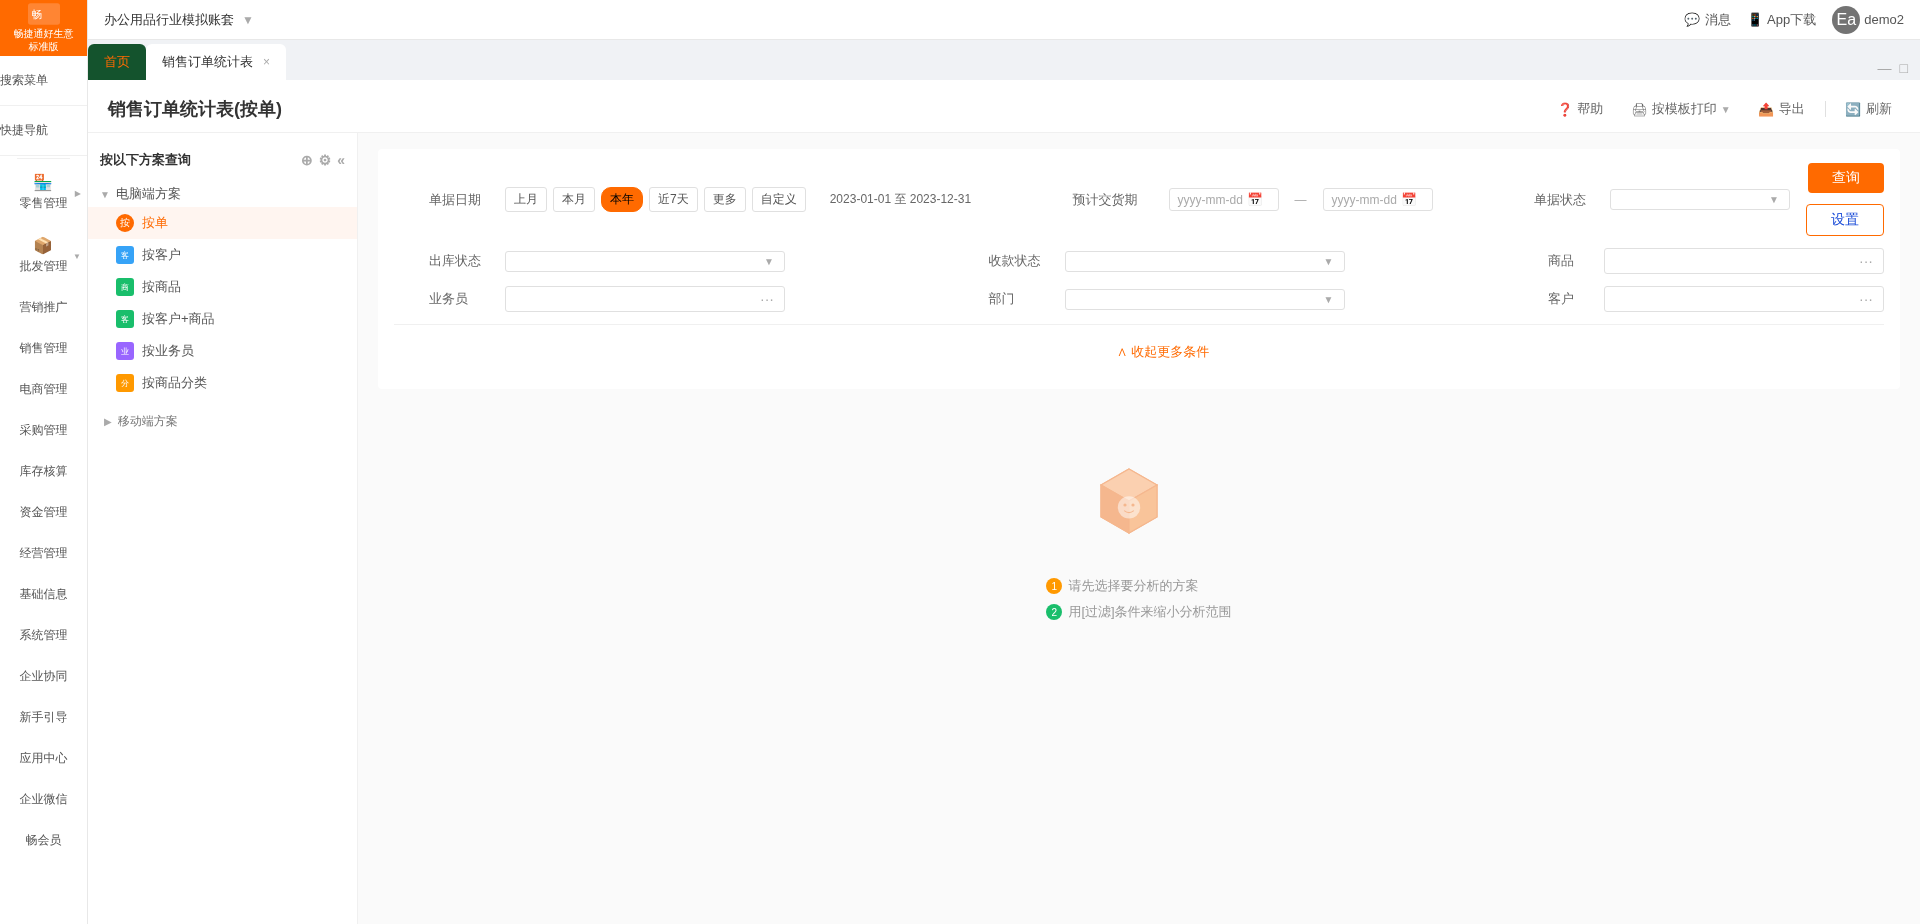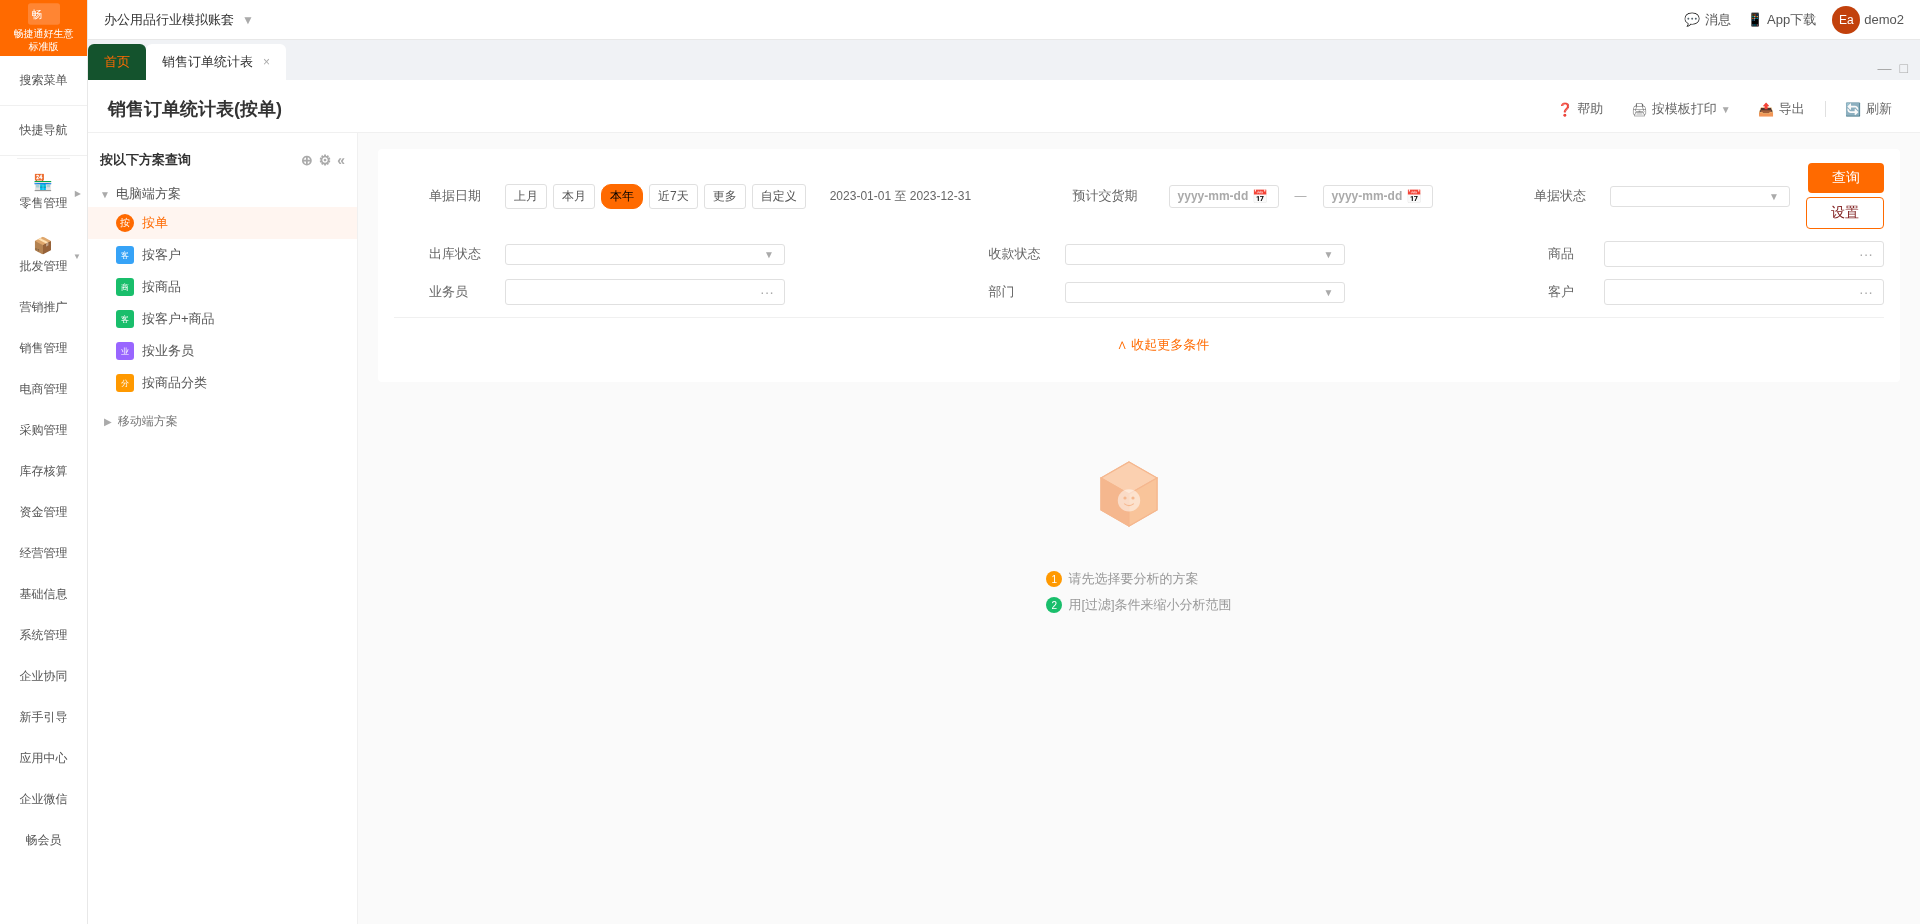--- a/index.html
+++ b/index.html
@@ -2,38 +2,38 @@
 <html><head>
   <meta charset="utf-8">
   <style>
     * { margin: 0; padding: 0; box-sizing: border-box; }
     body { font-family: 'Microsoft YaHei', Arial, sans-serif; font-size: 13px; background: #f5f5f5; color: #333; width: 1920px; height: 924px; overflow: hidden; display: flex; }
 
     
     .sidebar { width: 88px; background: #fff; border-right: 1px solid #e8e8e8; display: flex; flex-direction: column; align-items: center; height: 924px; overflow-y: auto; }
     .sidebar-logo { width: 88px; height: 56px; background: #ff6a00; display: flex; flex-direction: column; align-items: center; justify-content: center; color: #fff; font-size: 11px; cursor: pointer; }
     .sidebar-logo .logo-icon { width: 32px; height: 24px; margin-bottom: 2px; }
-    .sidebar-search { width: 100%; padding: 10px 14px; text-align: center; border-bottom: 1px solid #f0f0f0; }
+    .sidebar-search { width: 100%; padding: 10px 0; text-align: left; border-bottom: 1px solid #f0f0f0; }
     .sidebar-search span { font-size: 12px; color: #666; cursor: pointer; display: block; padding: 6px 0; }
     .sidebar-nav-item { width: 100%; padding: 12px 0; text-align: center; cursor: pointer; color: #555; font-size: 12px; display: flex; flex-direction: column; align-items: center; justify-content: center; position: relative; }
     .sidebar-nav-item .nav-icon { font-size: 16px; margin-bottom: 3px; }
     .sidebar-nav-item.has-arrow::after { content: '▶'; font-size: 8px; position: absolute; right: 6px; top: 50%; transform: translateY(-50%); color: #aaa; }
     .sidebar-nav-item.expanded::after { content: '▼'; }
     .sidebar-divider { width: 60%; height: 1px; background: #f0f0f0; margin: 2px auto; }
 
     
     .main { flex: 1; display: flex; flex-direction: column; height: 924px; }
 
     
     .topbar { height: 40px; background: #fff; border-bottom: 1px solid #e8e8e8; display: flex; align-items: center; padding: 0 16px; justify-content: space-between; }
     .topbar-left { display: flex; align-items: center; gap: 8px; }
     .topbar-arrow { color: #aaa; font-size: 12px; cursor: pointer; }
     .topbar-right { display: flex; align-items: center; gap: 16px; }
     .topbar-action { display: flex; align-items: center; gap: 4px; color: #555; font-size: 13px; cursor: pointer; }
-    .user-avatar { width: 28px; height: 28px; border-radius: 50%; background: #c2410c; display: flex; align-items: center; justify-content: center; color: #fff; font-size: 12px; }
+    .user-avatar { width: 28px; height: 28px; border-radius: 50%; background: #737373; display: flex; align-items: center; justify-content: center; color: #fff; font-size: 16px; }
 
     
     .tabbar { height: 40px; background: #f0f2f5; display: flex; align-items: flex-end; padding: 0 0 0 0; gap: 0; }
     .tab { height: 36px; padding: 0 16px; display: flex; align-items: center; gap: 6px; cursor: pointer; background: #f0f2f5; color: #666; font-size: 13px; border-radius: 6px 6px 0 0; }
     .tab.active { background: #fff; color: #333; }
     .tab .tab-close { color: #aaa; font-size: 12px; cursor: pointer; margin-left: 4px; }
     .tab.home { color: #ff6a00; background: #14532d; }
     .tab-actions { margin-left: auto; display: flex; align-items: center; gap: 8px; padding-right: 12px; padding-bottom: 4px; }
     .tab-action-btn { color: #aaa; font-size: 14px; cursor: pointer; }
 
@@ -73,31 +73,31 @@
     .right-panel { flex: 1; padding: 16px 20px; overflow-y: auto; background: #fafafa; }
 
     
     .filter-section { background: #fff; border-radius: 4px; padding: 14px 16px; margin-bottom: 12px; }
     .filter-row { display: flex; align-items: center; gap: 16px; margin-bottom: 12px; }
     .filter-row:last-child { margin-bottom: 0; }
     .filter-label { color: #666; font-size: 13px; white-space: nowrap; min-width: 60px; margin-left: 35px; }
     .filter-date-group { display: flex; align-items: center; gap: 6px; }
     .date-btn { padding: 3px 8px; border: 1px solid #e0e0e0; border-radius: 3px; background: #fff; color: #555; font-size: 12px; cursor: pointer; }
     .date-btn.active { background: #ff6a00; color: #000000; border-color: #ff6a00; border-radius: 10px; }
-    .date-input { display: flex; align-items: center; border: 1px solid #e0e0e0; border-radius: 3px; padding: 3px 8px; background: #fff; color: #aaa; font-size: 12px; gap: 4px; min-width: 110px; font-weight: bold; }
+    .date-input { display: flex; align-items: center; border: 1px solid #e0e0e0; border-radius: 3px; padding: 3px 8px; background: #fff; color: #aaa; font-size: 12px; gap: 4px; min-width: 110px; }
     .date-input .cal-icon { color: #ff6a00; font-size: 13px; }
     .date-range { display: flex; align-items: center; gap: 4px; color: #666; font-size: 12px; margin-left: 8px; }
     .filter-select { display: flex; align-items: center; border: 1px solid #e0e0e0; border-radius: 3px; padding: 4px 10px; background: #fff; color: #555; font-size: 13px; min-width: 140px; cursor: pointer; justify-content: space-between; }
     .filter-select .arrow { color: #aaa; font-size: 10px; margin-left: 8px; }
     .filter-dots { color: #aaa; font-size: 14px; cursor: pointer; margin-left: 4px; }
     .collapse-btn { display: flex; align-items: center; justify-content: center; gap: 4px; color: #ff6a00; font-size: 13px; cursor: pointer; padding: 6px 0; margin-top: 4px; margin-left: 48px; }
 
     
     .query-btn { background: #ff6a00; color: #fff; border: none; border-radius: 4px; padding: 6px 24px; font-size: 14px; cursor: pointer; }
-    .set-btn { background: #fff; color: #7f1d1d; border: 1px solid #ff6a00; border-radius: 4px; padding: 6px 24px; font-size: 14px; cursor: pointer; margin-top: 0; display: block; width: 100%; }
+    .set-btn { background: #fff; color: #1d4ed8; border: 1px solid #ff6a00; border-radius: 4px; padding: 6px 24px; font-size: 14px; cursor: pointer; margin-top: 7px; display: block; width: 100%; }
 
     .action-btn-group { display: flex; flex-direction: column; align-items: flex-end; gap: 4px; margin-left: auto; }
 
     
     .empty-state { display: flex; flex-direction: column; align-items: center; justify-content: center; padding: 60px 0 40px; }
     .empty-image { width: 100px; height: 100px; margin-bottom: 16px; position: relative; }
     .empty-cube { width: 80px; height: 80px; }
     .empty-tips { color: #999; font-size: 13px; }
     .empty-tips .tip-item { display: flex; align-items: center; gap: 6px; margin-bottom: 8px; }
     .tip-num { width: 16px; height: 16px; border-radius: 50%; background: #19be6b; color: #fff; font-size: 10px; display: flex; align-items: center; justify-content: center; flex-shrink: 0; }

